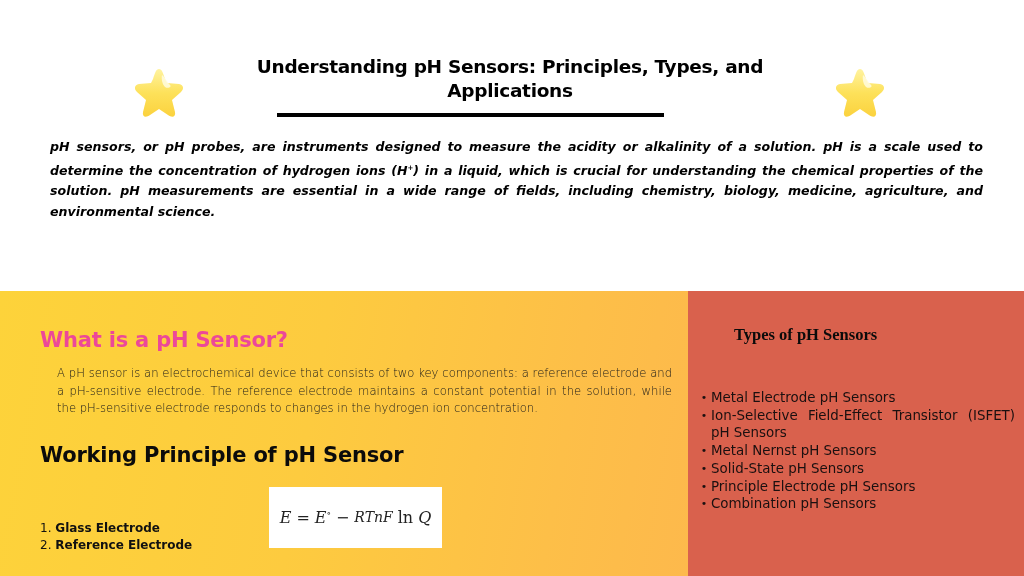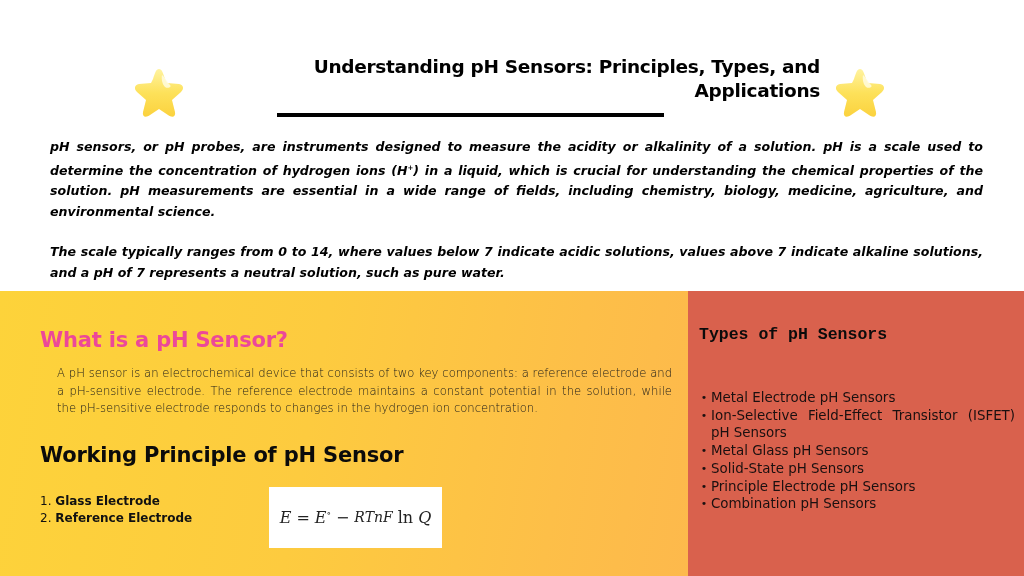--- a/index.html
+++ b/index.html
@@ -7,21 +7,21 @@
     body { position: relative; font-family: "DejaVu Sans", sans-serif; color: #111; }
 
     .top { position: absolute; left: 0; top: 0; width: 1024px; height: 291px; background: #ffffff; }
 
     .star { position: absolute; width: 54px; height: 54px; }
     .star-left { left: 132px; top: 65px; }
     .star-right { left: 833px; top: 65px; }
 
     .title {
       position: absolute; left: 200px; top: 55px; width: 620px;
-      text-align: right; font-weight: bold; font-size: 18.5px; line-height: 24px;
+      text-align: center; font-weight: bold; font-size: 18.5px; line-height: 24px;
       font-family: "DejaVu Sans", sans-serif; letter-spacing: -0.3px; color: #000;
     }
     .title-underline {
       position: absolute; left: 277px; top: 113px; width: 387px; height: 4px; background: #000;
     }
 
     .intro {
       position: absolute; left: 50px; top: 137px; width: 933px;
       font-family: "DejaVu Sans", sans-serif; font-weight: bold; font-style: italic;
       font-size: 12.6px; line-height: 20.5px; text-align: justify; color: #000;
@@ -45,40 +45,40 @@
     .p-what {
       position: absolute; left: 57px; top: 365px; width: 615px;
       font-family: "DejaVu Sans", sans-serif; font-size: 11.6px; line-height: 17.5px;
       text-align: justify; color: #1a1a1a; font-weight: 300;
     }
     .h-working {
       position: absolute; left: 40px; top: 443px; font-size: 21px; font-weight: bold;
       font-family: "DejaVu Sans", sans-serif; color: #0b0b0b; letter-spacing: -0.2px;
     }
     .steps {
-      position: absolute; left: 40px; top: 493px; list-style: none;
+      position: absolute; left: 40px; top: 520px; list-style: none;
       font-family: "DejaVu Sans", sans-serif; font-size: 12px; line-height: 16.5px; color: #111;
     }
     .steps .num { font-weight: normal; }
     .steps .txt { font-weight: bold; }
 
     .equation-box {
       position: absolute; left: 269px; top: 487px; width: 173px; height: 61px; background: #ffffff;
       display: flex; align-items: center; justify-content: center;
       font-family: "DejaVu Serif", serif; font-size: 16px; color: #222;
     }
     .eq { display: flex; align-items: center; gap: 5px; font-style: italic; }
     .eq .up { font-style: normal; }
     .frac { display: inline-flex; flex-direction: row; align-items: center; font-size: 14px; line-height: 17px; }
     .frac .bar { width: 100%; height: 1px; background: #222; margin: 1px 0; }
     .sup { font-size: 9px; vertical-align: 7px; font-style: normal; }
 
     .h-types {
-      position: absolute; left: 699px; top: 325px; font-size: 16.5px; font-weight: bold;
-      font-family: Liberation Mono, monospace; color: #0b0b0b;
+      position: absolute; left: 734px; top: 325px; font-size: 16.5px; font-weight: bold;
+      font-family: Liberation Serif, serif; color: #0b0b0b;
     }
     .types-list {
       position: absolute; left: 697px; top: 389px; width: 318px; list-style: none;
       font-family: "DejaVu Sans", sans-serif; font-size: 13.4px; line-height: 17.7px; color: #1a1010;
     }
     .types-list li { display: flex; }
     .types-list .dot { width: 14px; flex: none; text-align: center; font-size: 11px; }
     .types-list .lbl { flex: 1; text-align: justify; text-align-last: left; }
     .types-list li.just .lbl { text-align: justify; }
   </style>
@@ -108,21 +108,20 @@
   </defs>
   <path d="M27 4 C30 4 31 8 33 14 L35 18 L47 19 C52 20 52 24 49 27 L40 35 L43 47 C44 52 40 53 36 50 L27 44 L18 50 C14 53 10 52 11 47 L14 35 L5 27 C2 24 2 20 7 19 L19 18 L21 14 C23 8 24 4 27 4 Z" fill="url(#sg2)"></path>
   <path d="M30 10 C33 12 35 17 38 20 C40 22 36 24 33 22 C31 20 29 15 30 10 Z" fill="#fffbe0" opacity="0.85"></path>
 </svg>
 
 <h1 class="title">Understanding pH Sensors: Principles, Types, and Applications</h1>
 <div class="title-underline"></div>
 
 <div class="intro">
   <p><span>pH sensors, or pH probes, are instruments designed to measure the acidity or alkalinity of a solution. pH is a scale used to determine the concentration of hydrogen ions (H</span><sup>+</sup><span>) in a liquid, which is crucial for understanding the chemical properties of the solution. pH measurements are essential in a wide range of fields, including chemistry, biology, medicine, agriculture, and environmental science.</span></p>
-  <p>The scale typically ranges from 0 to 14, where values below 7 indicate acidic solutions, values above 7 indicate alkaline solutions, and a pH of 7 represents a neutral solution, such as pure water.</p>
 </div>
 
 <div class="left-panel"></div>
 <div class="right-panel"></div>
 
 <h2 class="h-what">What is a pH Sensor?</h2>
 <p class="p-what">A pH sensor is an electrochemical device that consists of two key components: a reference electrode and a pH-sensitive electrode. The reference electrode maintains a constant potential in the solution, while the pH-sensitive electrode responds to changes in the hydrogen ion concentration.</p>
 
 <h2 class="h-working">Working Principle of pH Sensor</h2>
 <ol class="steps">
@@ -151,21 +150,21 @@
   <li>
       <span class="dot">•</span>
       <span class="lbl">Metal Electrode pH Sensors</span>
     </li>
   <li class="just">
       <span class="dot">•</span>
       <span class="lbl">Ion-Selective Field-Effect Transistor (ISFET) pH Sensors</span>
     </li>
   <li>
       <span class="dot">•</span>
-      <span class="lbl">Metal Glass pH Sensors</span>
+      <span class="lbl">Metal Nernst pH Sensors</span>
     </li>
   <li>
       <span class="dot">•</span>
       <span class="lbl">Solid-State pH Sensors</span>
     </li>
   <li>
       <span class="dot">•</span>
       <span class="lbl">Principle Electrode pH Sensors</span>
     </li>
   <li>

